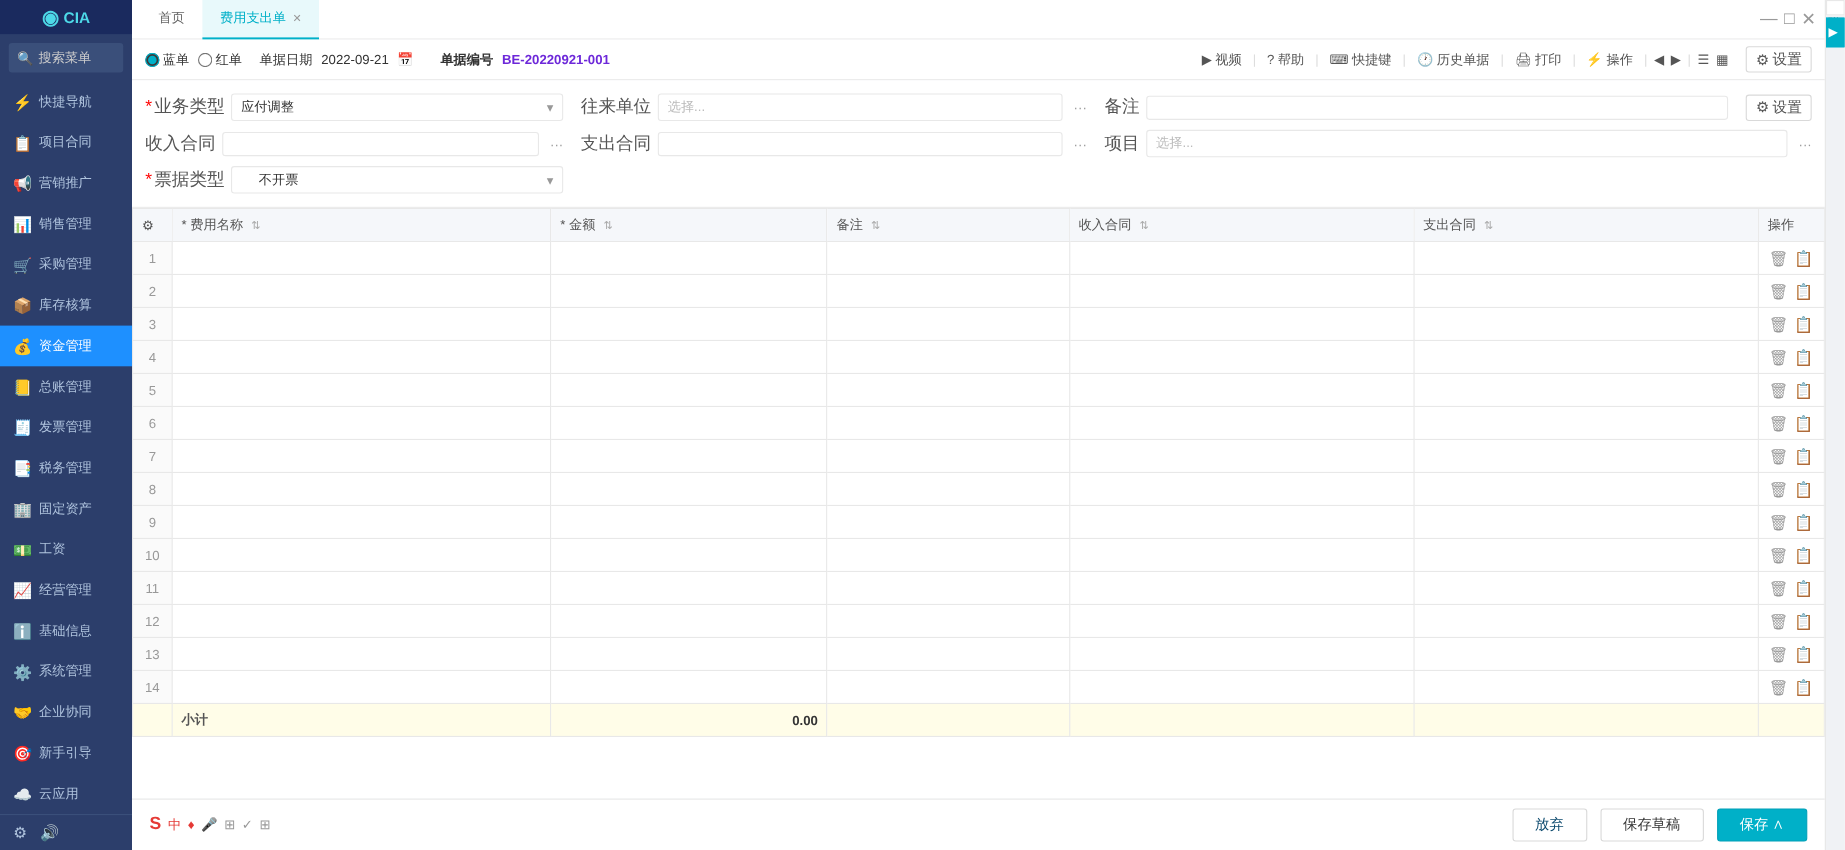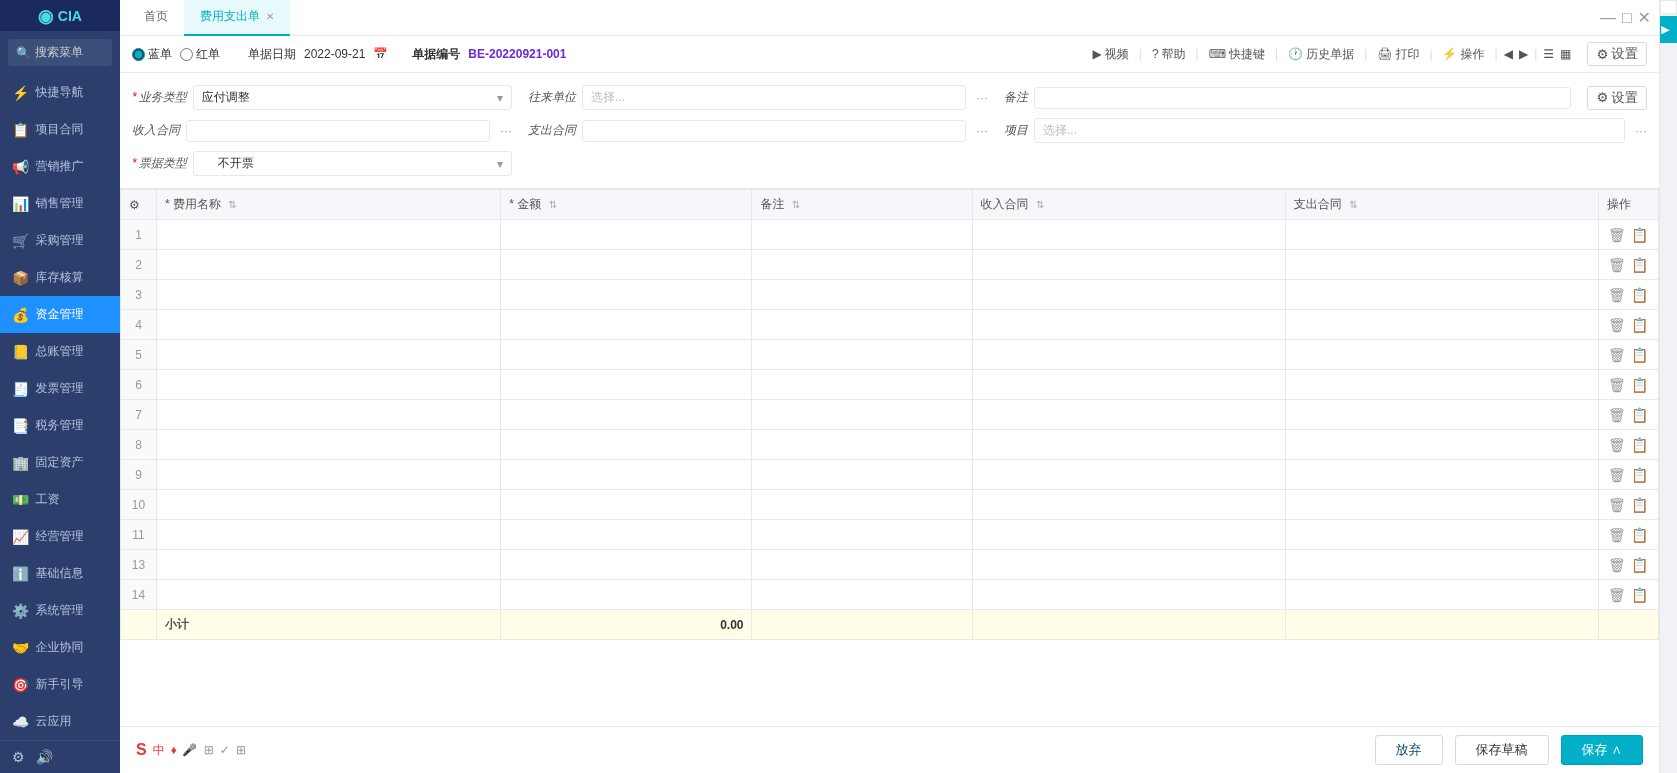--- a/index.html
+++ b/index.html
@@ -26,35 +26,35 @@
     .tabs-bar { display: flex; align-items: center; background: #fff; border-bottom: 1px solid #e8e8e8; padding: 0 8px; height: 36px; }
     .tab { padding: 0 16px; height: 36px; display: flex; align-items: center; cursor: pointer; font-size: 12px; color: #666; border-bottom: 2px solid transparent; gap: 6px; }
     .tab.active { color: #00b0c8; border-bottom: 2px solid #00b0c8; background: #e8f9fb; }
     .tab-close { color: #999; font-size: 10px; cursor: pointer; }
     
     
     .form-area { background: #fff; padding: 8px 12px; border-bottom: 1px solid #e8e8e8; }
     
     
     .toolbar { display: flex; align-items: center; padding: 6px 12px; background: #fff; border-bottom: 1px solid #e8e8e8; gap: 8px; font-size: 12px; }
-    .toolbar-radio-group { display: flex; align-items: flex-start; gap: 8px; margin-right: 20px; }
+    .toolbar-radio-group { display: flex; align-items: flex-start; gap: 8px; margin-right: 8px; }
     .radio-label { display: flex; align-items: center; gap: 3px; cursor: pointer; }
     .radio-blue { accent-color: #00b0c8; }
     .toolbar-date { display: flex; align-items: center; gap: 4px; }
     .toolbar-num { display: flex; align-items: center; gap: 4px; }
     .toolbar-spacer { flex: 1; }
     .toolbar-actions { display: flex; align-items: center; gap: 6px; color: #555; }
     .toolbar-action-btn { display: flex; align-items: center; gap: 3px; cursor: pointer; color: #555; padding: 2px 4px; border-radius: 2px; }
     .toolbar-action-separator { color: #ddd; }
     .settings-btn { background: #fff; border: 1px solid #d9d9d9; border-radius: 3px; padding: 2px 8px; cursor: pointer; display: flex; align-items: center; gap: 3px; color: #555; }
     
     
     .form-row { display: flex; align-items: center; padding: 4px 0; gap: 16px; }
     .field-group { display: flex; align-items: center; gap: 6px; flex: 1; min-width: 0; }
-    .field-label { color: #555; white-space: nowrap; font-size: 12px; font-style: italic; }
+    .field-label { color: #555; white-space: nowrap; font-size: 16px; }
     .field-label.required::before { content: '*'; color: red; margin-right: 2px; }
     .field-value { flex: 1; border: 1px solid #e8e8e8; border-radius: 3px; padding: 3px 8px; font-size: 12px; color: #333; background: #fff; min-width: 0; }
     .field-value.placeholder { color: #bbb; }
     .field-select { display: flex; align-items: center; flex: 1; border: 1px solid #e8e8e8; border-radius: 3px; padding: 3px 8px; font-size: 12px; cursor: pointer; background: #fff; }
     .field-select-arrow { margin-left: auto; color: #999; }
     .field-dots { color: #999; cursor: pointer; margin-left: 4px; }
     
     
     .table-container { flex: 1; overflow: auto; background: #fff; }
     .expense-table { width: 100%; border-collapse: collapse; font-size: 12px; }
@@ -504,20 +504,34 @@
     <td></td>
     <td></td>
     <td class="action-cell">
       <div class="action-icons">
         <span class="action-icon">🗑</span>
         <span class="action-icon">📋</span>
       </div>
     </td>
   </tr>
             <tr>
+    <td class="row-num">12</td>
+    <td></td>
+    <td></td>
+    <td></td>
+    <td></td>
+    <td></td>
+    <td class="action-cell">
+      <div class="action-icons">
+        <span class="action-icon">🗑</span>
+        <span class="action-icon">📋</span>
+      </div>
+    </td>
+  </tr>
+            <tr>
     <td class="row-num">13</td>
     <td></td>
     <td></td>
     <td></td>
     <td></td>
     <td></td>
     <td class="action-cell">
       <div class="action-icons">
         <span class="action-icon">🗑</span>
         <span class="action-icon">📋</span>

